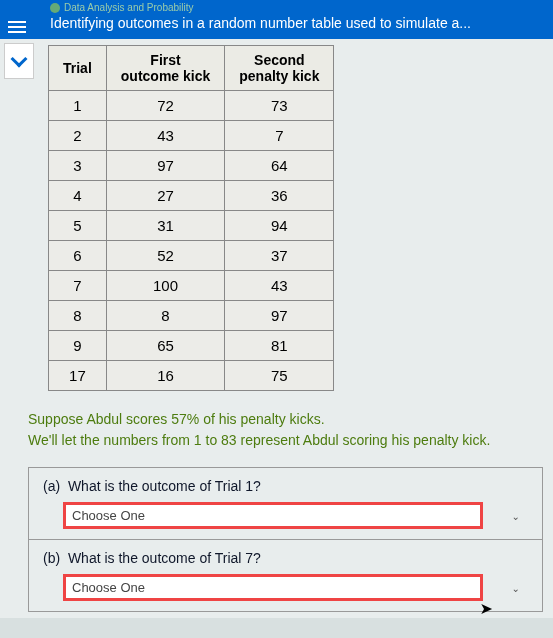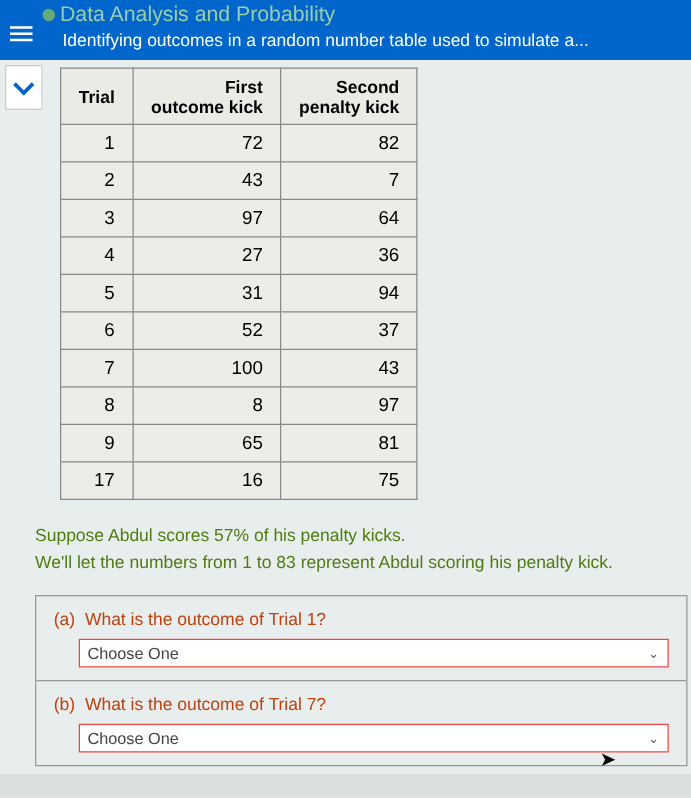--- a/index.html
+++ b/index.html
@@ -24,23 +24,23 @@
       cursor: pointer;
     }
     .hamburger span {
       display: block;
       width: 18px;
       height: 2px;
       background: white;
       margin: 3px 0;
     }
     .breadcrumb {
-      font-size: 17px;
+      font-size: 10px;
       color: #99ccaa;
-      margin-left: 24px;
+      margin-left: 40px;
       display: flex;
       align-items: center;
       gap: 4px;
     }
     .breadcrumb-icon {
       width: 10px;
       height: 10px;
       border-radius: 50%;
       background: #66aa77;
       display: inline-block;
@@ -79,21 +79,21 @@
       padding: 6px 10px;
       background: #e8eded;
     }
     table.data-table {
       border-collapse: collapse;
       background: #f0f0ec;
     }
     table.data-table th, table.data-table td {
       border: 1px solid #888;
       padding: 6px 14px;
-      text-align: right;
+      text-align: center;
       font-size: 15px;
     }
     table.data-table th {
       font-weight: bold;
       font-size: 14px;
       background: #ebebe5;
     }
     table.data-table td {
       background: #ececE8;
     }
@@ -114,33 +114,33 @@
     }
     .question-row {
       border-bottom: 1px solid #999;
       padding: 10px 14px;
     }
     .question-row:last-child {
       border-bottom: none;
     }
     .question-text {
       font-size: 14px;
-      color: #c2410c;
+      color: #0f172a;
       margin-bottom: 8px;
     }
     .select-wrap {
       position: relative;
       margin-left: 20px;
     }
     select.choose {
-      width: 472px;
+      width: 420px;
       padding: 3px 6px;
       font-size: 13px;
       background: white;
-      border: 1px solid #ef4444;
+      border: 3px solid #ef4444;
       color: #444;
       appearance: none;
       -webkit-appearance: none;
     }
     .select-arrow {
       position: absolute;
       right: 8px;
       top: 50%;
       transform: translateY(-50%);
       pointer-events: none;
@@ -186,21 +186,21 @@
           <th style="white-space:pre-line">First
 outcome kick</th>
           <th style="white-space:pre-line">Second
 penalty kick</th>
         </tr>
       </thead>
       <tbody id="table-body">
           <tr>
             <td>1</td>
             <td>72</td>
-            <td>82</td>
+            <td>73</td>
           </tr>
           <tr>
             <td>2</td>
             <td>43</td>
             <td>7</td>
           </tr>
           <tr>
             <td>3</td>
             <td>97</td>
             <td>64</td>

